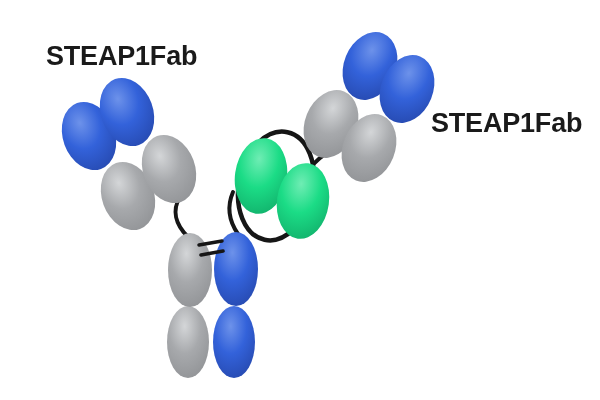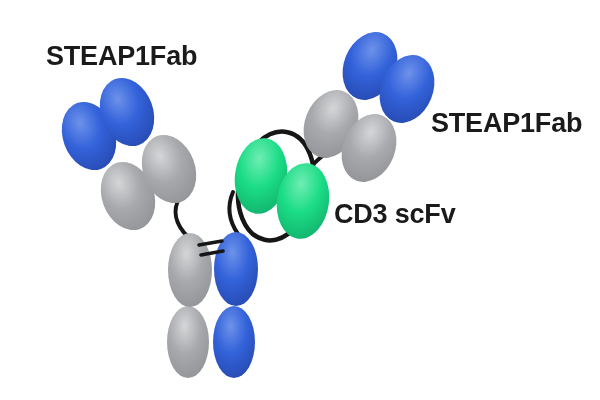--- a/index.html
+++ b/index.html
@@ -75,15 +75,14 @@
       <ellipse cx="190" cy="270" rx="22" ry="37" transform="rotate(0 190 270)" fill="url(#grad-gray)"></ellipse>
       <ellipse cx="236" cy="269" rx="22" ry="37" transform="rotate(0 236 269)" fill="url(#grad-blue)"></ellipse>
       <path d="M 199 245 L 222 241" fill="none" stroke="#161616" stroke-width="3.5" stroke-linecap="round"></path>
       <path d="M 201 255 L 223 251" fill="none" stroke="#161616" stroke-width="3.5" stroke-linecap="round"></path>
     </svg>
 
   <div class="lbl lbl-steap-left">STEAP1Fab</div>
 
   <div class="lbl lbl-steap-right">STEAP1Fab</div>
 
-  <div class="lbl lbl-cd3">CD3 scFv</div>
 
 </div>
 
 </body></html>

